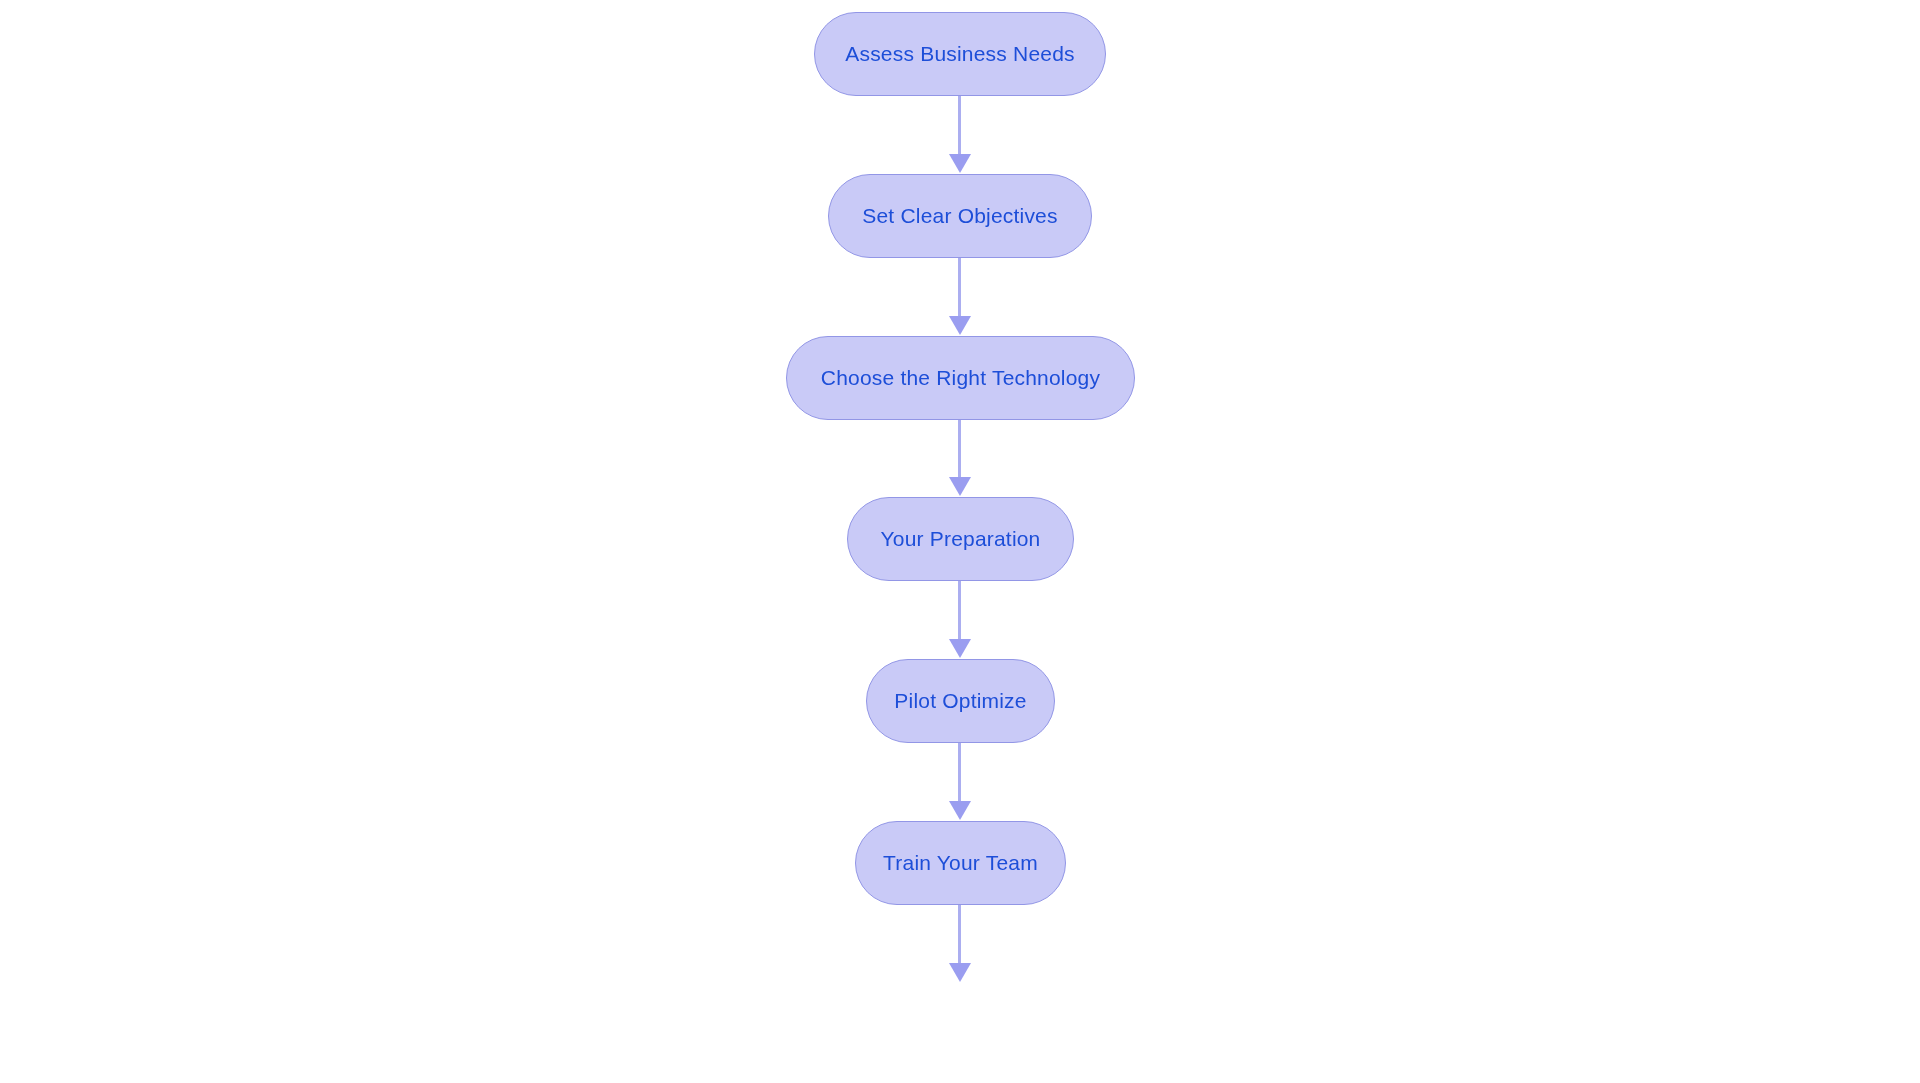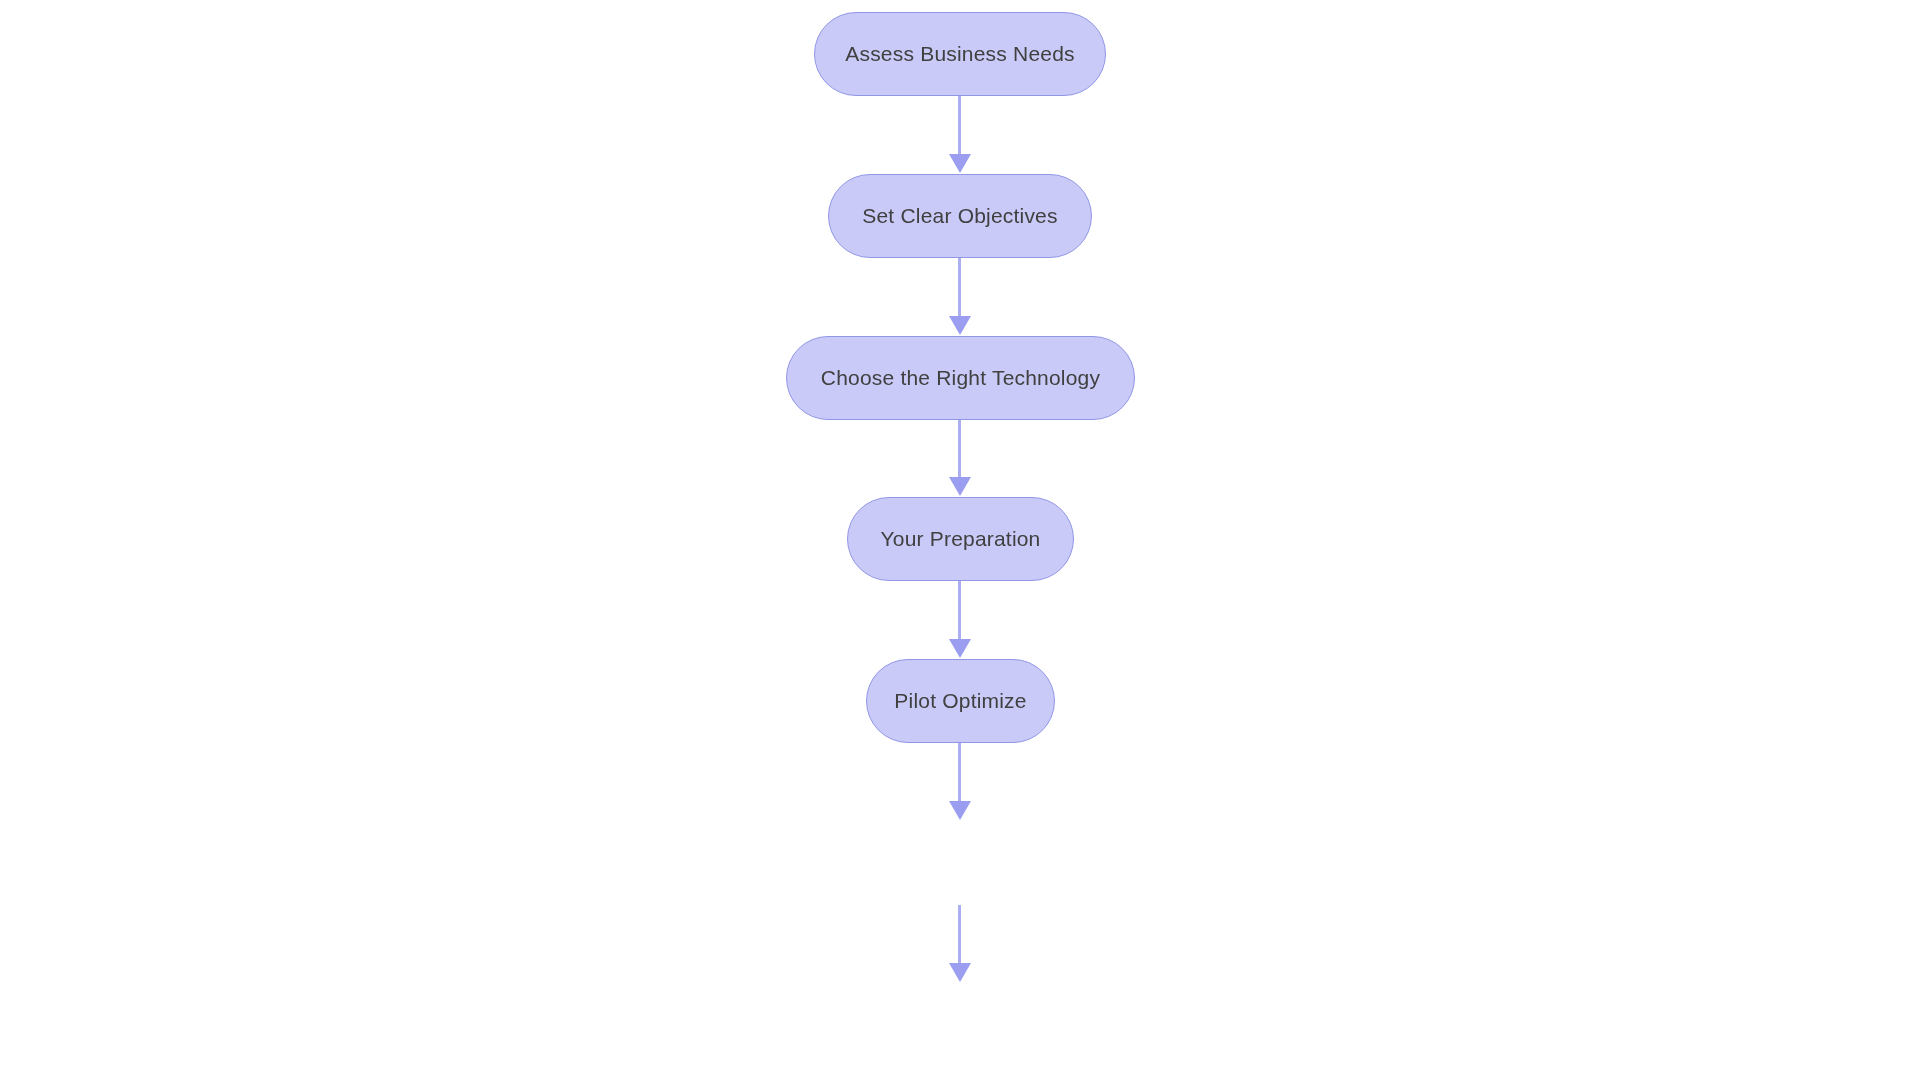--- a/index.html
+++ b/index.html
@@ -18,21 +18,21 @@
   .node {
     position: absolute;
     height: 84px;
     border-radius: 42px;
     background: #c9caf7;
     border: 1.5px solid #9296e6;
     box-sizing: border-box;
     display: flex;
     align-items: center;
     justify-content: center;
-    color: #404040;
+    color: #1d4ed8;
     font-size: 21px;
     letter-spacing: 0.2px;
     white-space: nowrap;
   }
   
   .n1 { top: 12px;  width: 292px; left: 814px; }
   .n2 { top: 174px; width: 264px; left: 828px; }
   .n3 { top: 336px; width: 349px; left: 786px; text-align: right; }
   .n4 { top: 497px; width: 227px; left: 847px; }
   .n5 { top: 659px; width: 189px; left: 866px; }
@@ -95,18 +95,21 @@
   <div class="connector-line l4"></div>
   <div class="connector-head h4"></div>
 
   <div class="node n5">
     <span>Pilot Optimize</span>
   </div>
 
   <div class="connector-line l5"></div>
   <div class="connector-head h5"></div>
 
+  <div class="node n6">
+    <span>Train Your Team</span>
+  </div>
 
   <div class="connector-line l6"></div>
   <div class="connector-head h6"></div>
 
 
 </div>
 
 </body></html>

